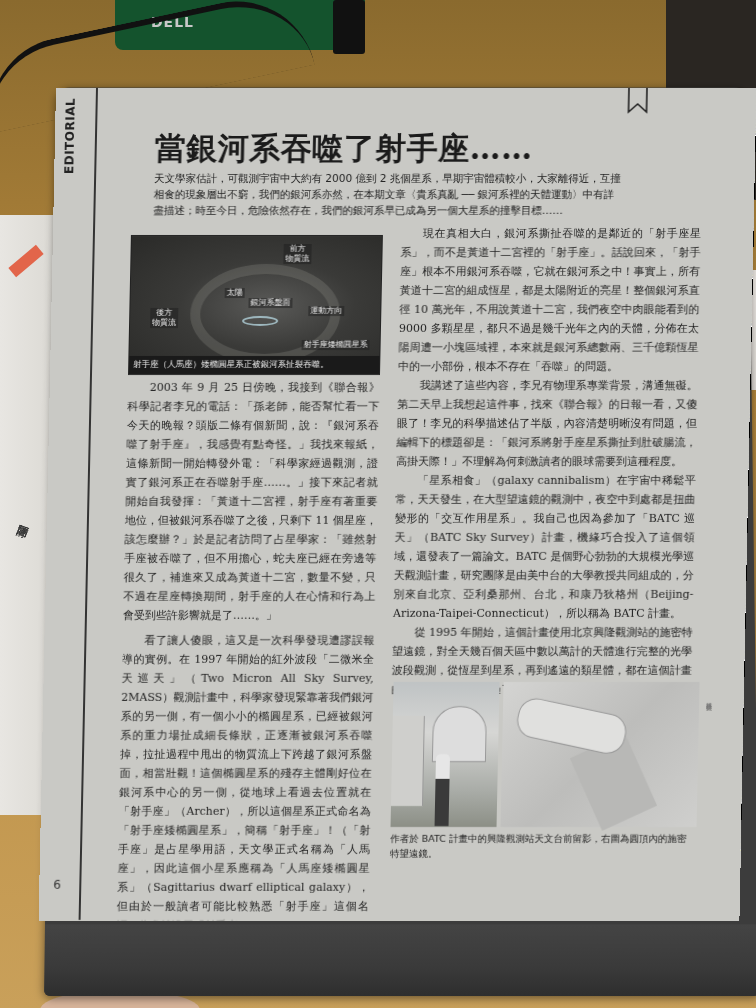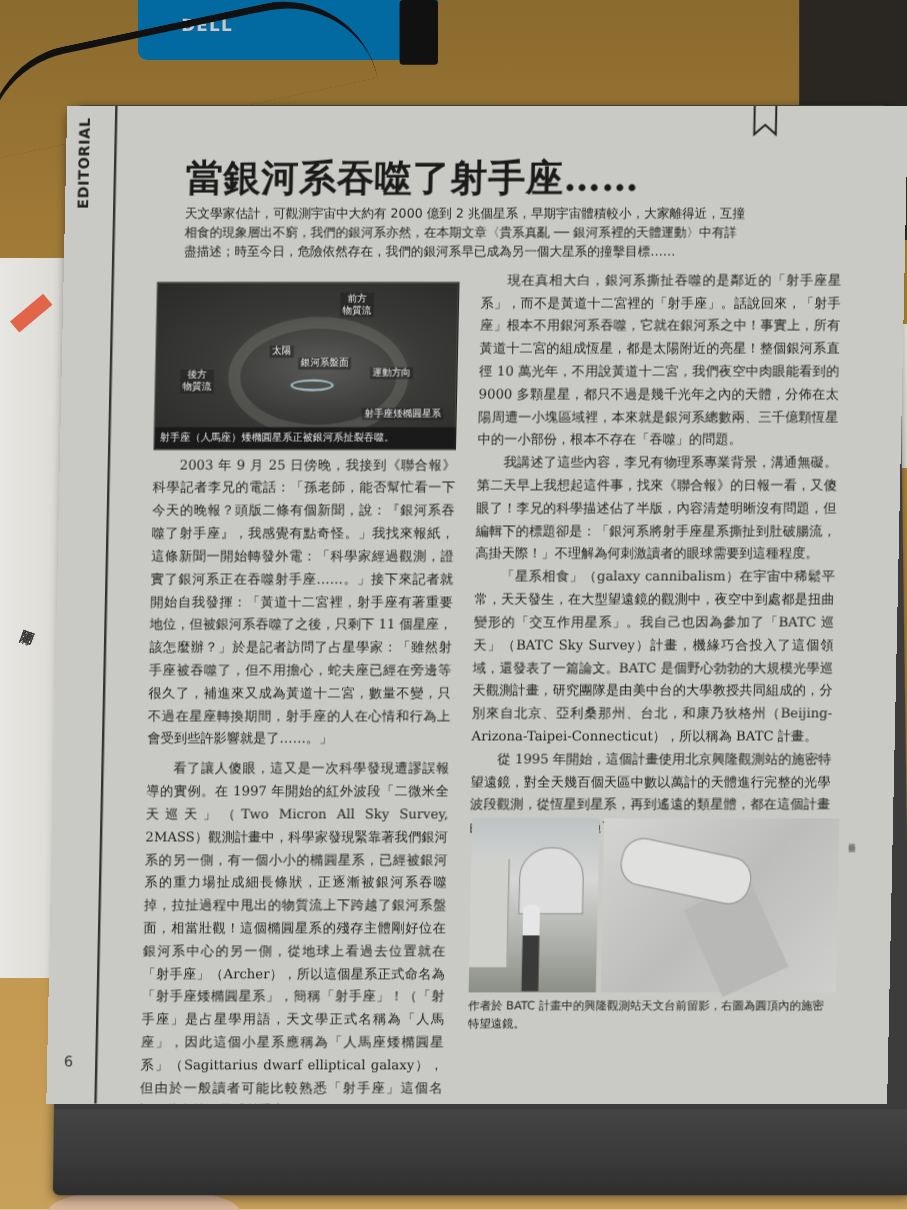--- a/index.html
+++ b/index.html
@@ -5,21 +5,21 @@
   * { box-sizing: border-box; margin: 0; padding: 0; }
   html, body { width: 756px; height: 1008px; overflow: hidden; }
   body {
     position: relative;
     background: linear-gradient(180deg, #8a6a2e 0%, #b88a3e 40%, #c9a05a 100%);
     font-family: "DejaVu Serif", "Liberation Serif", serif;
   }
   
   .bg-monitor {
     position: absolute; left: 115px; top: 0; width: 250px; height: 50px;
-    background: #0369a1; border-radius: 0 0 8px 8px;
+    background: #14532d; border-radius: 0 0 8px 8px;
   }
   .bg-monitor .dell {
     position: absolute; left: 36px; top: 14px; color: #c8c8c8;
     font-family: "DejaVu Sans", sans-serif; font-weight: bold; font-size: 14px; letter-spacing: 1px;
   }
   .bg-cable {
     position: absolute; left: -20px; top: 20px; width: 330px; height: 80px;
     border-top: 6px solid #111; border-radius: 200px 200px 0 0; transform: rotate(-12deg);
   }
   .bg-usb {

